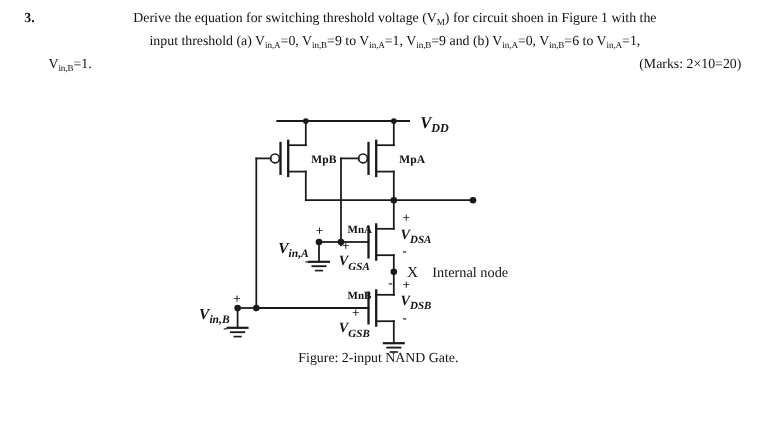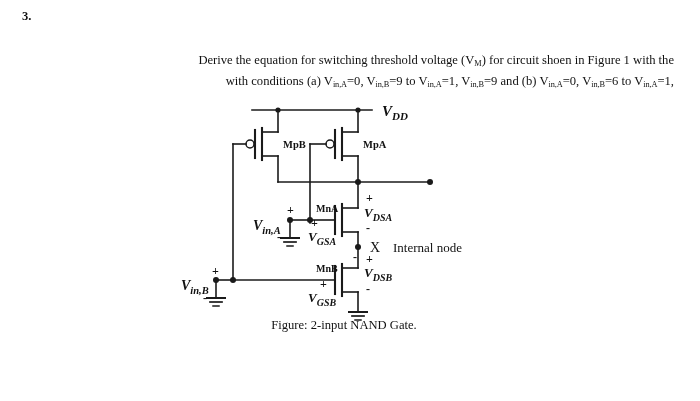--- a/index.html
+++ b/index.html
@@ -28,22 +28,21 @@
   }
   .q-num {
     position: absolute;
     left: 0;
     top: 0;
     font-weight: bold;
     font-size: 12.6px;
   }
   .q-body {
     margin-left: 22px;
-    text-align: right;
-    margin-top: 44px;
+    text-align: center;
   }
   .q-line { white-space: nowrap; }
   .q-line3 {
     display: flex;
     justify-content: space-between;
     width: 630px;
   }
   sub {
     font-size: 0.66em;
     vertical-align: -0.28em;
@@ -77,23 +76,27 @@
 
   <div id="question">
     <span class="q-num">3.</span>
     <div class="q-body">
 
       <div class="q-line">
         <span>Derive the equation for switching threshold voltage (V</span><sub>M</sub><span>) for circuit shoen in Figure 1 with the</span>
       </div>
 
       <div class="q-line">
-        <span>with conditions (a) V</span><sub>in,A</sub><span>=0, V</span><sub>in,B</sub><span>=9 to V</span><sub>in,A</sub><span>=1, V</span><sub>in,B</sub><span>=9 and (b) V</span><sub>in,A</sub><span>=0, V</span><sub>in,B</sub><span>=6 to V</span><sub>in,A</sub><span>=1,</span>
+        <span>input threshold (a) V</span><sub>in,A</sub><span>=0, V</span><sub>in,B</sub><span>=9 to V</span><sub>in,A</sub><span>=1, V</span><sub>in,B</sub><span>=9 and (b) V</span><sub>in,A</sub><span>=0, V</span><sub>in,B</sub><span>=6 to V</span><sub>in,A</sub><span>=1,</span>
       </div>
 
+      <div class="q-line q-line3">
+        <span><span>V</span><sub>in,B</sub><span>=1.</span></span>
+        <span>(Marks: 2×10=20)</span>
+      </div>
 
     </div>
   </div>
 
   <div id="figure">
     <svg id="circuit-svg" width="700" height="280" viewBox="0 0 700 280">
       <g stroke="#1a1a1a" stroke-width="1.6" fill="none" stroke-linecap="square">
 
         <line x1="252" y1="20" x2="372" y2="20"></line>
 

